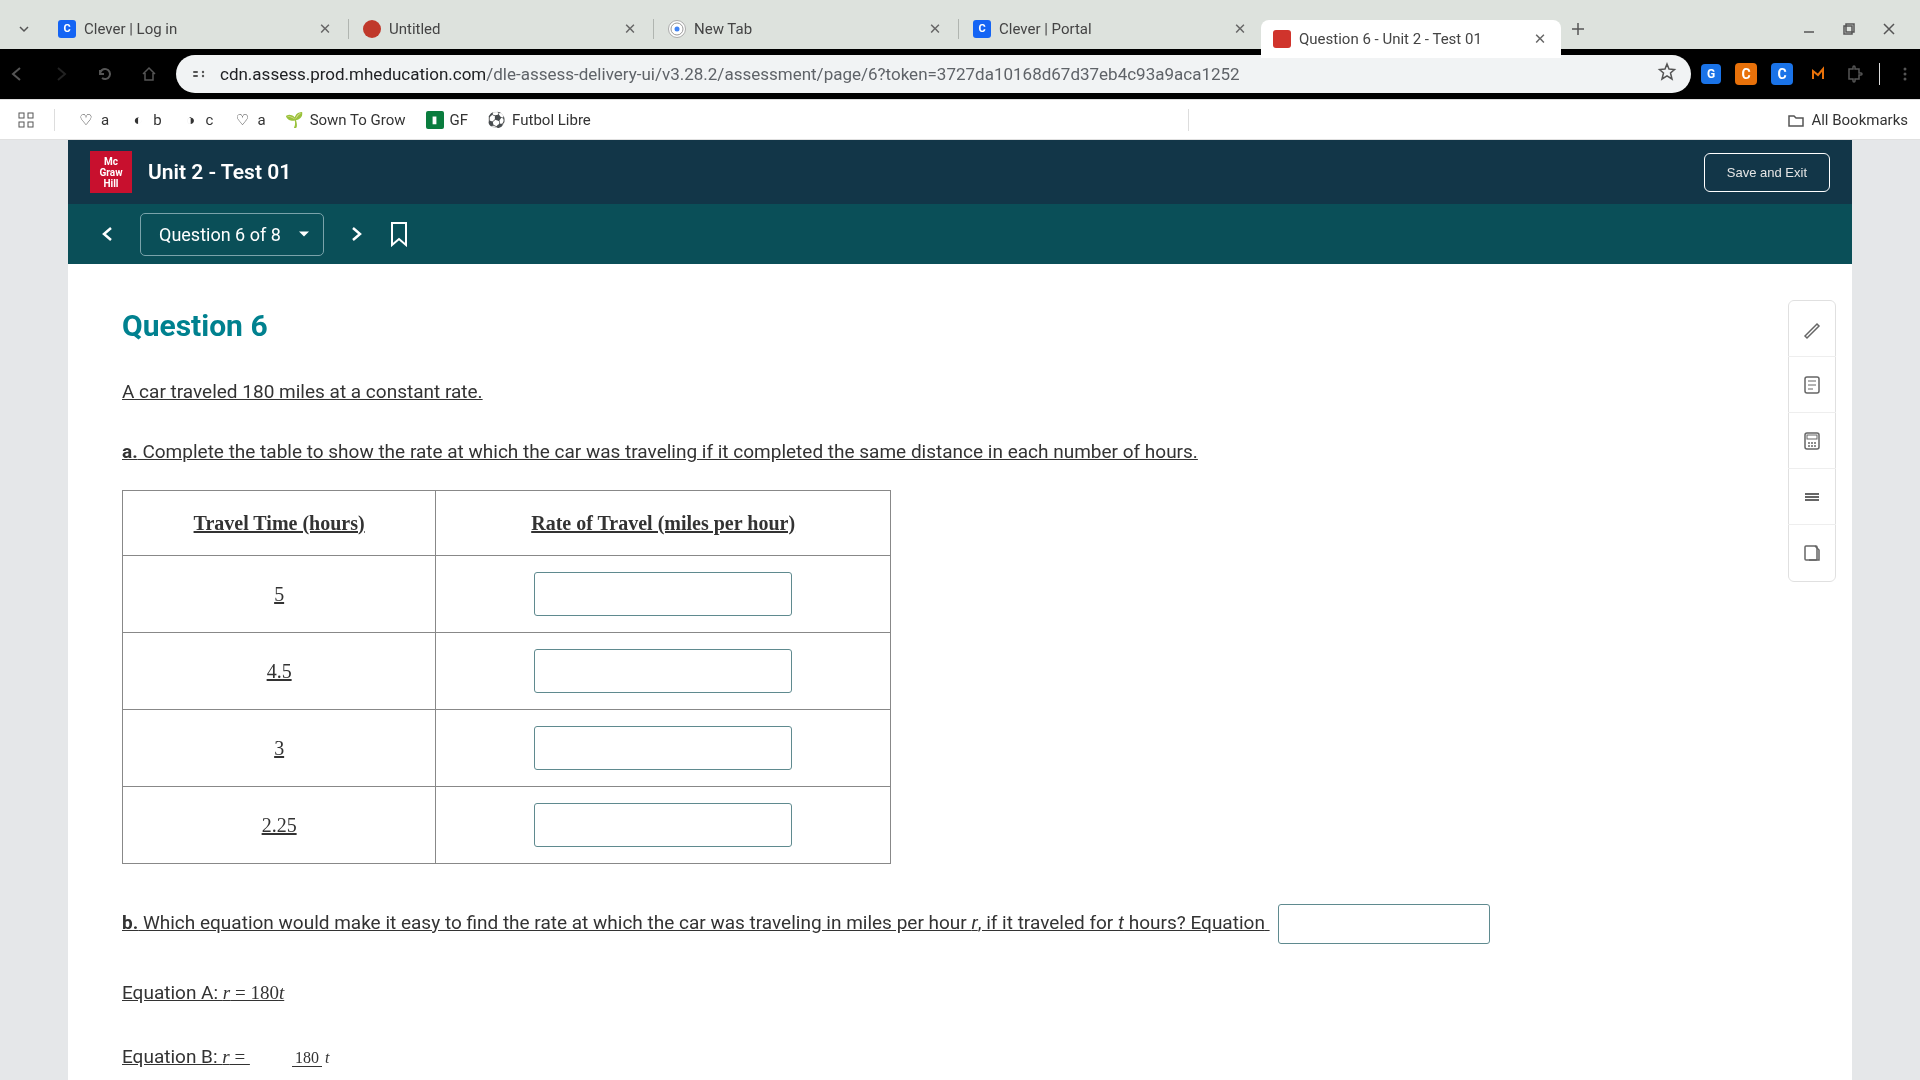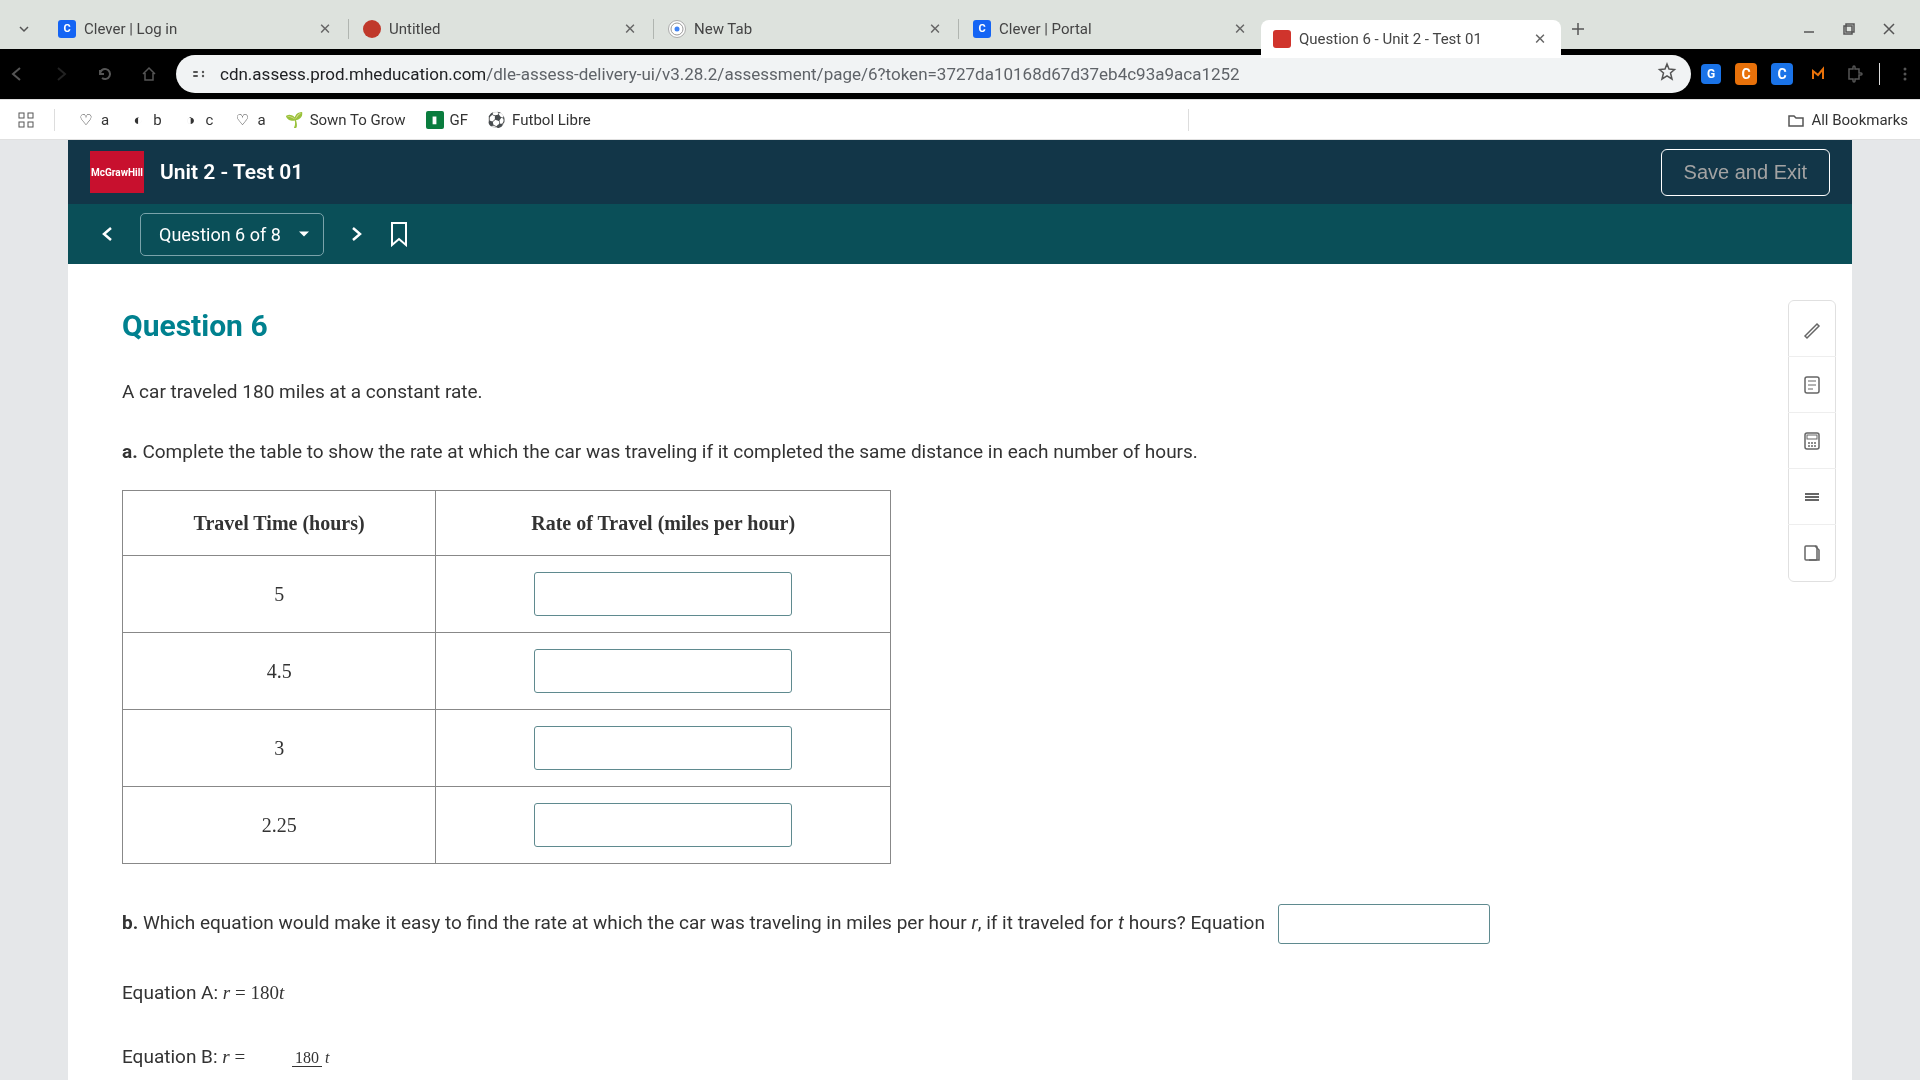--- a/index.html
+++ b/index.html
@@ -142,40 +142,40 @@
 
 .header-bar {
   height: 64px;
   background: #123648;
   color: #fff;
   display: flex;
   align-items: center;
   padding: 0 22px;
 }
 .mh-logo {
-  width: 54px;
+  width: 42px;
   height: 42px;
   background: #c8102e;
   display: flex;
-  flex-direction: row;
+  flex-direction: column;
   align-items: center;
   justify-content: center;
   font-size: 10px;
   font-weight: bold;
   line-height: 11px;
   color: #fff;
 }
 .header-title { margin-left: 16px; font-size: 21px; font-weight: 600; }
 .save-exit-btn {
   margin-left: auto;
   border: 1px solid #fff;
   padding: 11px 22px;
   border-radius: 6px;
-  font-size: 20px;
-  color: #a3a3a3;
+  font-size: 13px;
+  color: #e5e5e5;
   background: transparent;
 }
 
 
 .sub-nav {
   height: 60px;
   background: #0a4f58;
   display: flex;
   align-items: center;
   padding: 0 22px;
@@ -205,21 +205,21 @@
 .bookmark-icon { width:26px; height:26px; }
 .bookmark-icon svg { stroke:#fff; fill:none; stroke-width:2; }
 
 
 .content {
   padding: 44px 54px;
   overflow-y: auto;
   flex: 1;
 }
 .q-heading { color: #00818f; font-size: 30px; font-weight: 700; margin-bottom: 34px; }
-.q-body { font-size: 19px; line-height: 1.6; color: #333; }
+.q-body { font-size: 19px; line-height: 1.6; color: #333; text-decoration: underline; }
 .q-part { margin-top: 30px; }
 .part-label { font-weight: bold; }
 .q-table {
   border-collapse: collapse;
   margin-top: 22px;
   width: 769px;
 }
 .q-table th, .q-table td {
   border: 1px solid #888;
   padding: 16px 12px;

